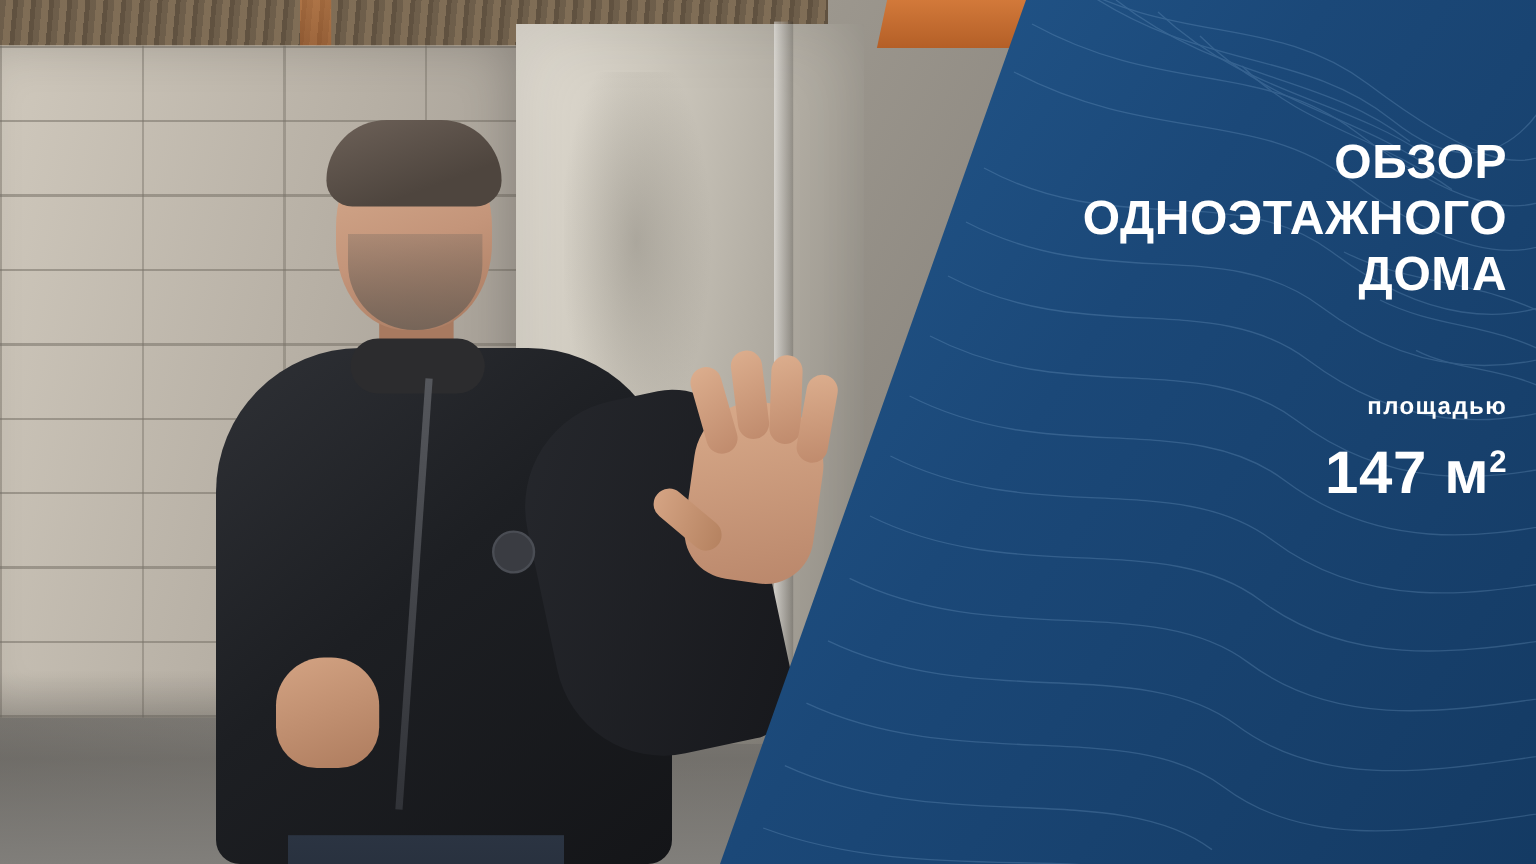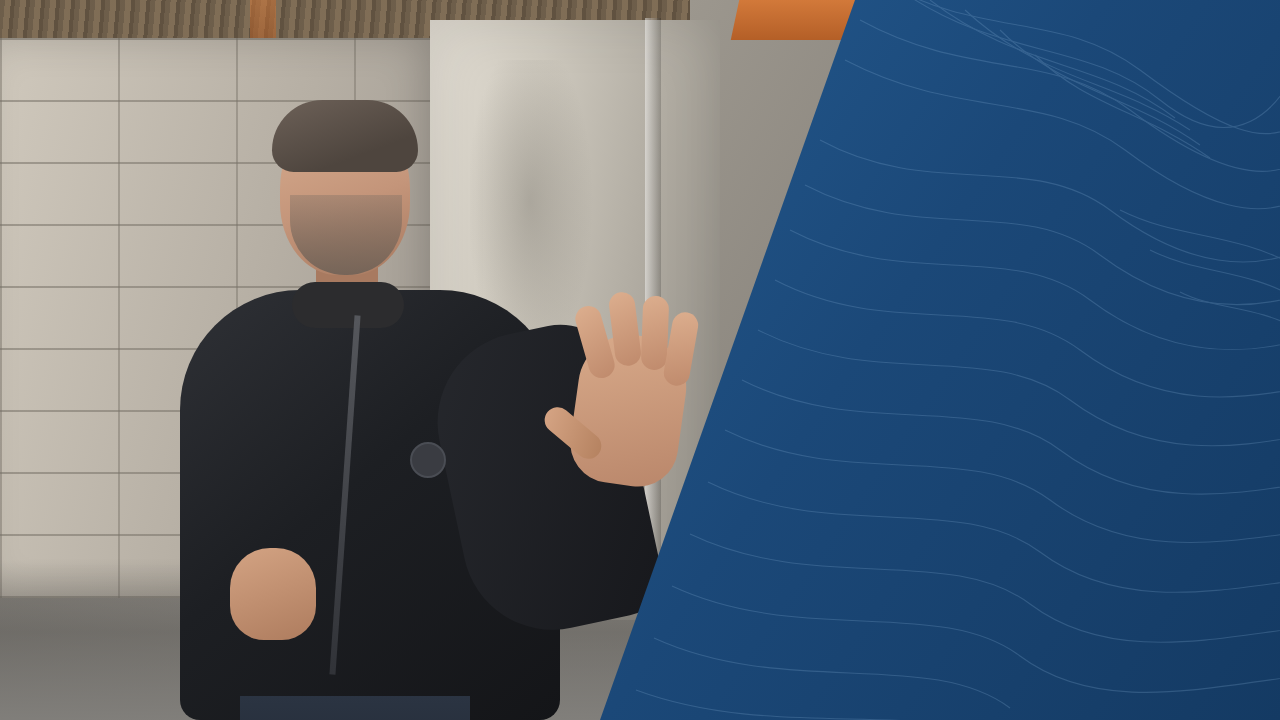--- a/index.html
+++ b/index.html
@@ -300,14 +300,25 @@
         <path d="M672 586 C 800 646, 940 596, 1020 656 S 1210 686, 1300 676"></path>
         <path d="M654 638 C 785 698, 930 648, 1010 708"></path>
         <path d="M636 690 C 770 740, 920 700, 1000 740"></path>
         <path d="M1120 210 C 1180 240, 1230 230, 1300 268"></path>
         <path d="M1150 250 C 1200 275, 1245 268, 1300 300"></path>
         <path d="M1180 292 C 1215 310, 1255 305, 1300 330"></path>
       </g>
     </svg>
   </div>
 
+  <div class="panel-content">
+    <div class="title">
+      <div>ОБЗОР</div>
+      <div>ОДНОЭТАЖНОГО</div>
+      <div>ДОМА</div>
+    </div>
+    <div class="subtitle">площадью</div>
+    <div class="area">
+      <span>147 м</span><sup>2</sup>
+    </div>
+  </div>
 
 </div>
 
 </body></html>

